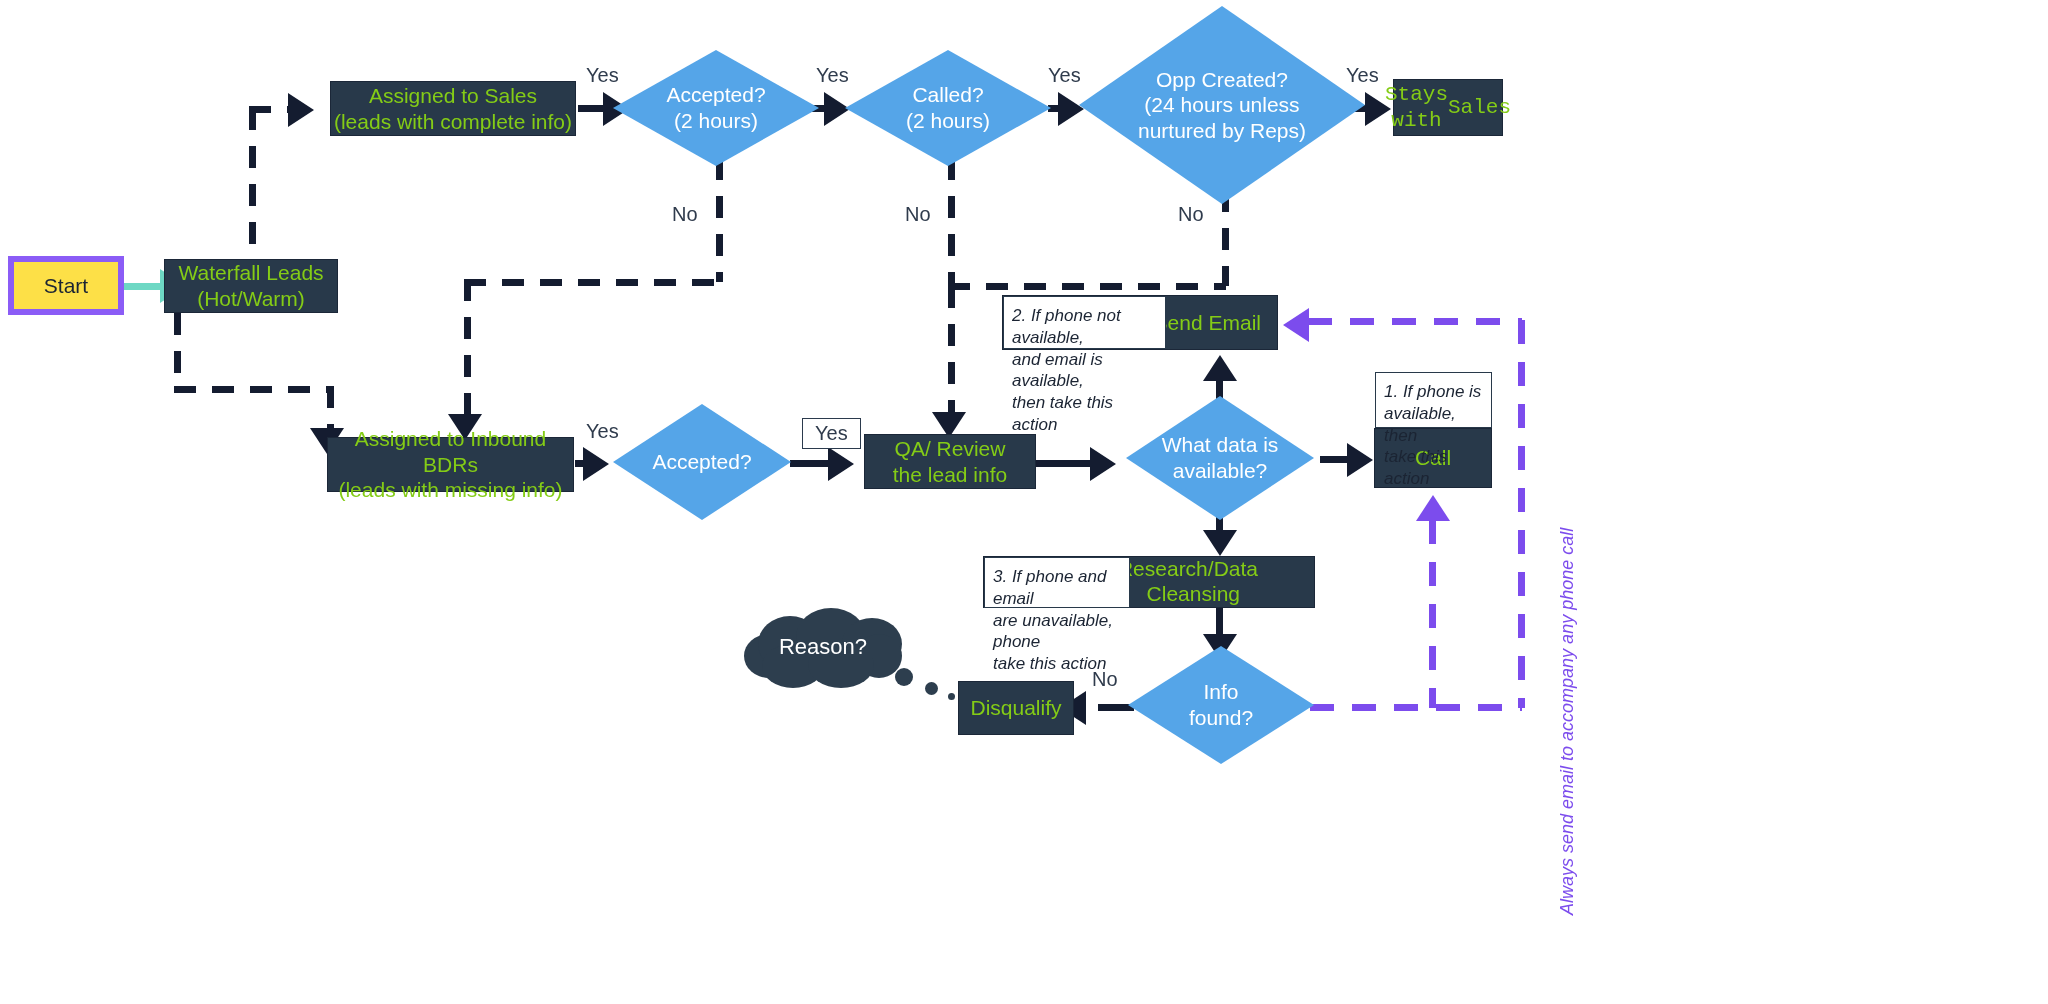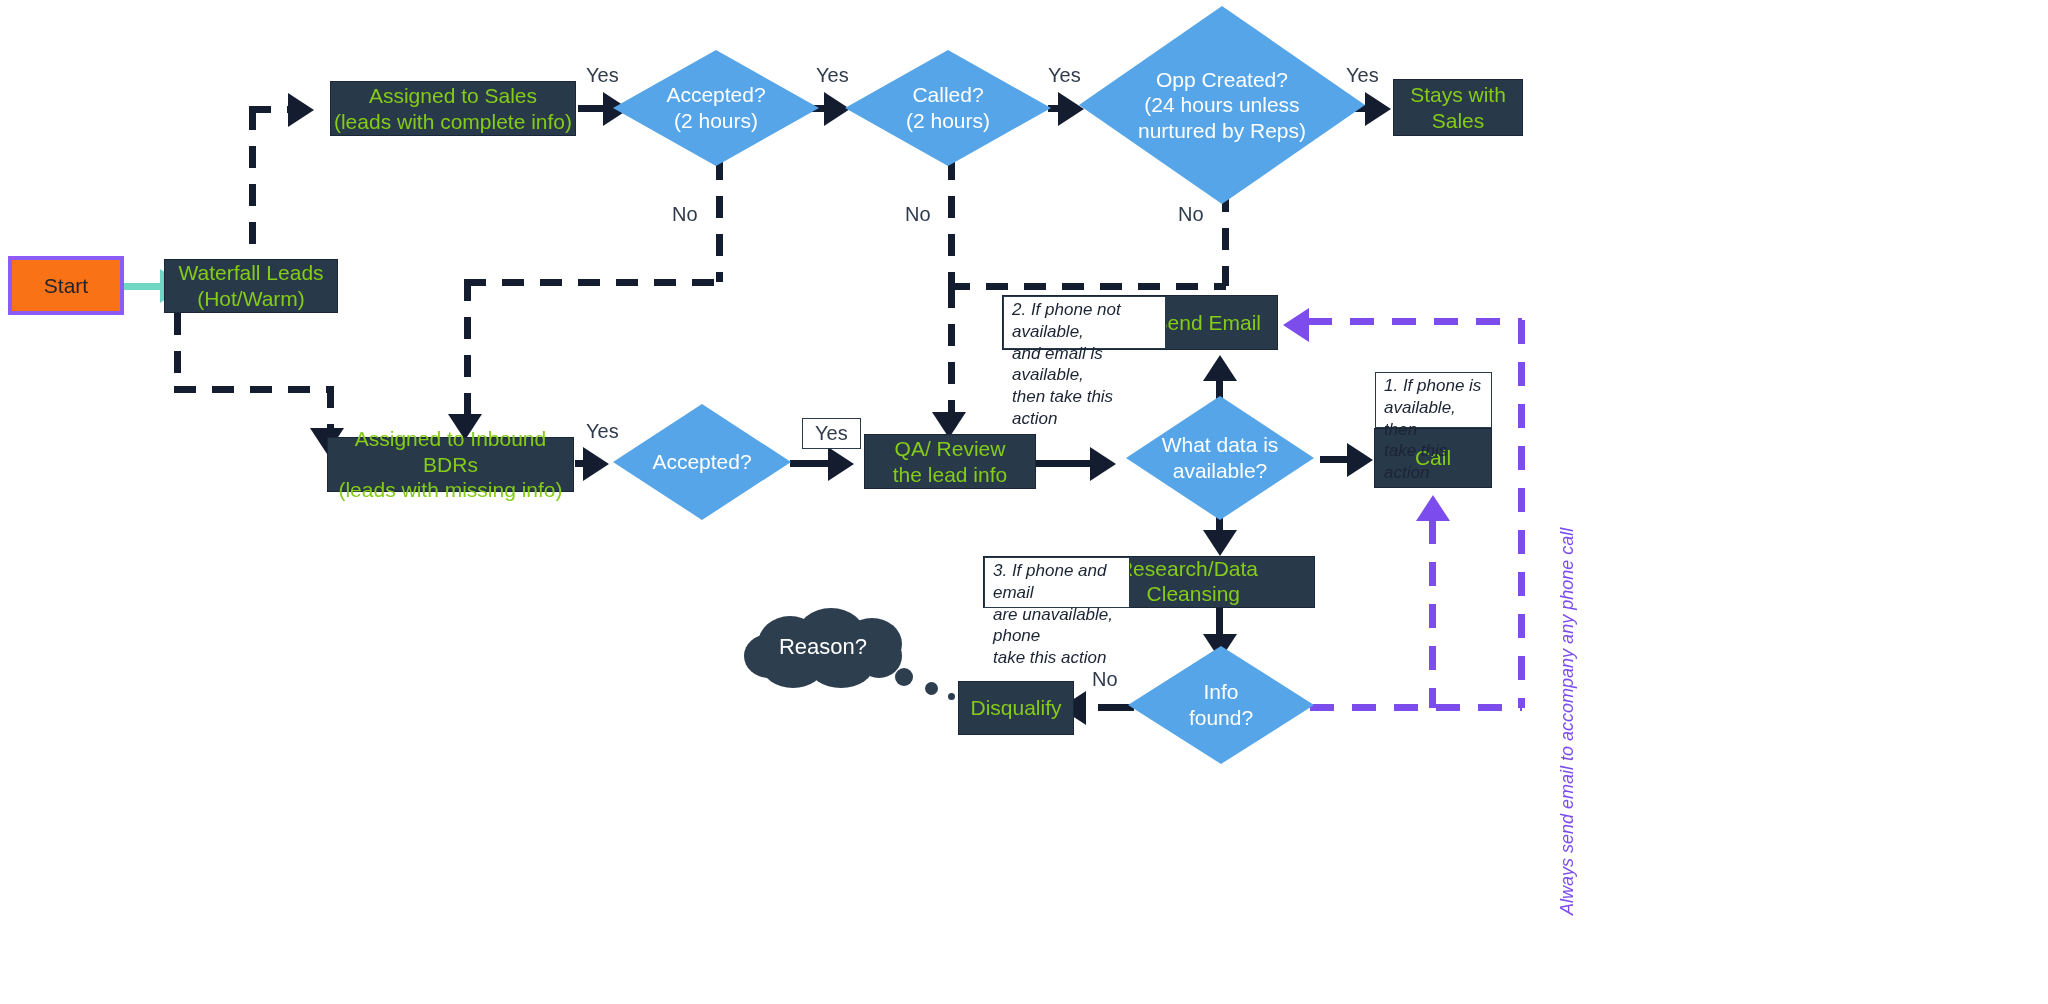--- a/index.html
+++ b/index.html
@@ -3,33 +3,33 @@
 <meta charset="utf-8">
 <style>
   html,body{margin:0;padding:0;background:#ffffff;}
   body{font-family:"Liberation Sans", sans-serif;}
   #canvas{position:relative;width:2048px;height:1004px;background:#fff;overflow:hidden;}
 
   .node{position:absolute;box-sizing:border-box;display:flex;align-items:center;
         justify-content:center;text-align:center;line-height:1.22;}
 
   .box{background:#28394a;color:#84cc16;border:1px solid #1b2738;font-size:21px;}
-  .box.start{background:#f97316;color:#1b2433;border:4px solid #8b5cf6;}
+  .box.start{background:#fde047;color:#1b2433;border:6px solid #8b5cf6;}
 
   .diamond{color:#ffffff;font-size:21px;}
   .diamond .dtxt{position:relative;z-index:2;}
   .diamond .dshape{position:absolute;inset:0;background:#55a5e8;
         clip-path:polygon(50% 0%,100% 50%,50% 100%,0% 50%);}
 
   .edgelabel{position:absolute;color:#2f3b4c;font-size:20px;white-space:nowrap;}
   .edgelabel.boxed{background:#fff;border:1px solid #2b3a4d;padding:3px 12px;}
 
   .note{position:absolute;box-sizing:border-box;background:#ffffff;border:1px solid #28394a;
         color:#1b2433;font-style:italic;font-size:17px;line-height:1.28;
-        padding:2px 8px;z-index:5;}
+        padding:8px 8px;z-index:5;}
 
   
   .ln{position:absolute;background:#141c30;}
   .dash-h{position:absolute;height:7px;
      background-image:linear-gradient(to right,#141c30 0 22px,transparent 22px 38px);
      background-size:38px 7px;}
   .dash-v{position:absolute;width:7px;
      background-image:linear-gradient(to bottom,#141c30 0 22px,transparent 22px 38px);
      background-size:7px 38px;}
   .pdash-h{position:absolute;height:7px;
@@ -156,21 +156,21 @@
     <span class="dtxt">(2 hours)</span>
   </div>
 
   <div class="node diamond" style="left:1079px;top:6px;width:286px;height:198px;flex-direction:column;">
     <div class="dshape"></div>
     <span class="dtxt">Opp Created?</span>
     <span class="dtxt">(24 hours unless</span>
     <span class="dtxt">nurtured by Reps)</span>
   </div>
 
-  <div class="node box" style="left:1393px;top:79px;width:130px;height:57px;flex-direction:column;">
+  <div class="node box" style="left:1393px;top:79px;width:110px;height:57px;flex-direction:row;font-family:Liberation Mono, monospace;">
     <span>Stays with</span>
     <span>Sales</span>
   </div>
 
   <div class="node box" style="left:327px;top:437px;width:247px;height:55px;flex-direction:column;">
     <span>Assigned to Inbound BDRs</span>
     <span>(leads with missing info)</span>
   </div>
 
   <div class="node diamond" style="left:613px;top:404px;width:178px;height:116px;">

